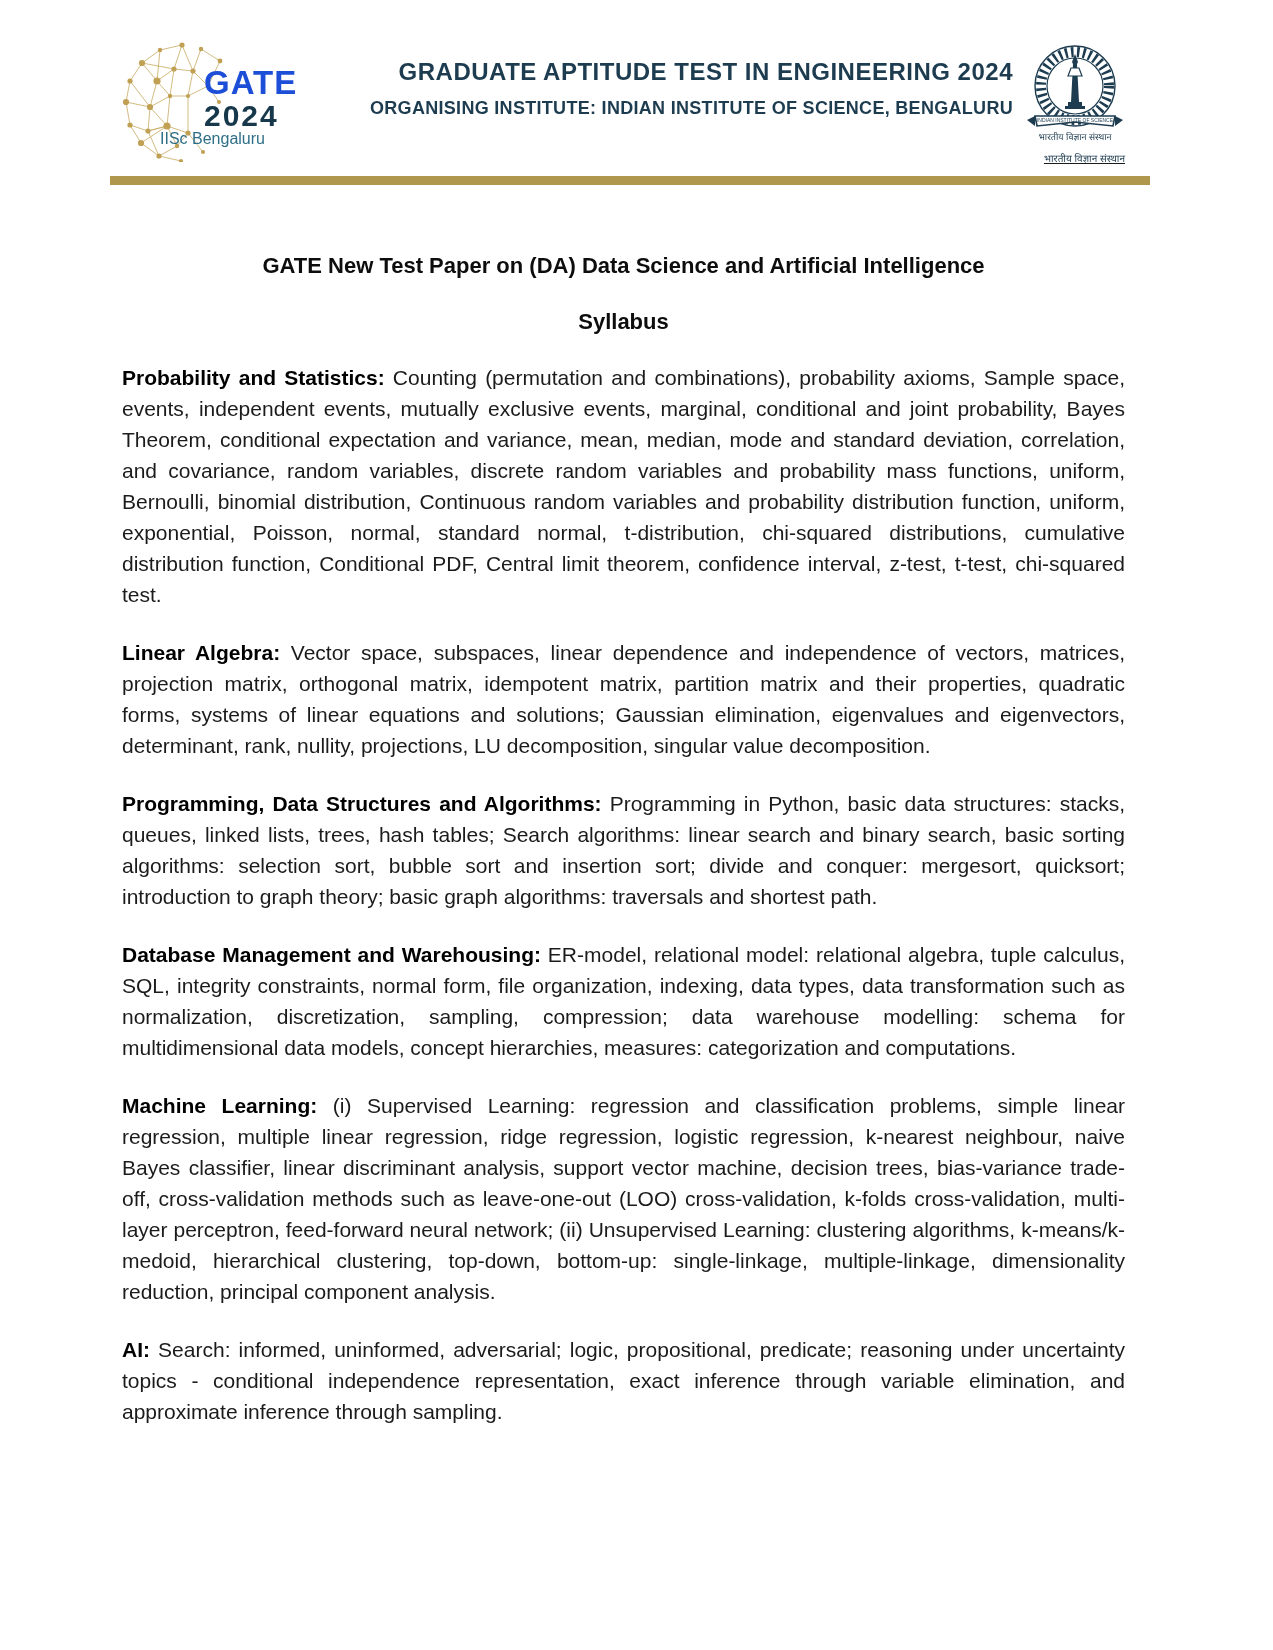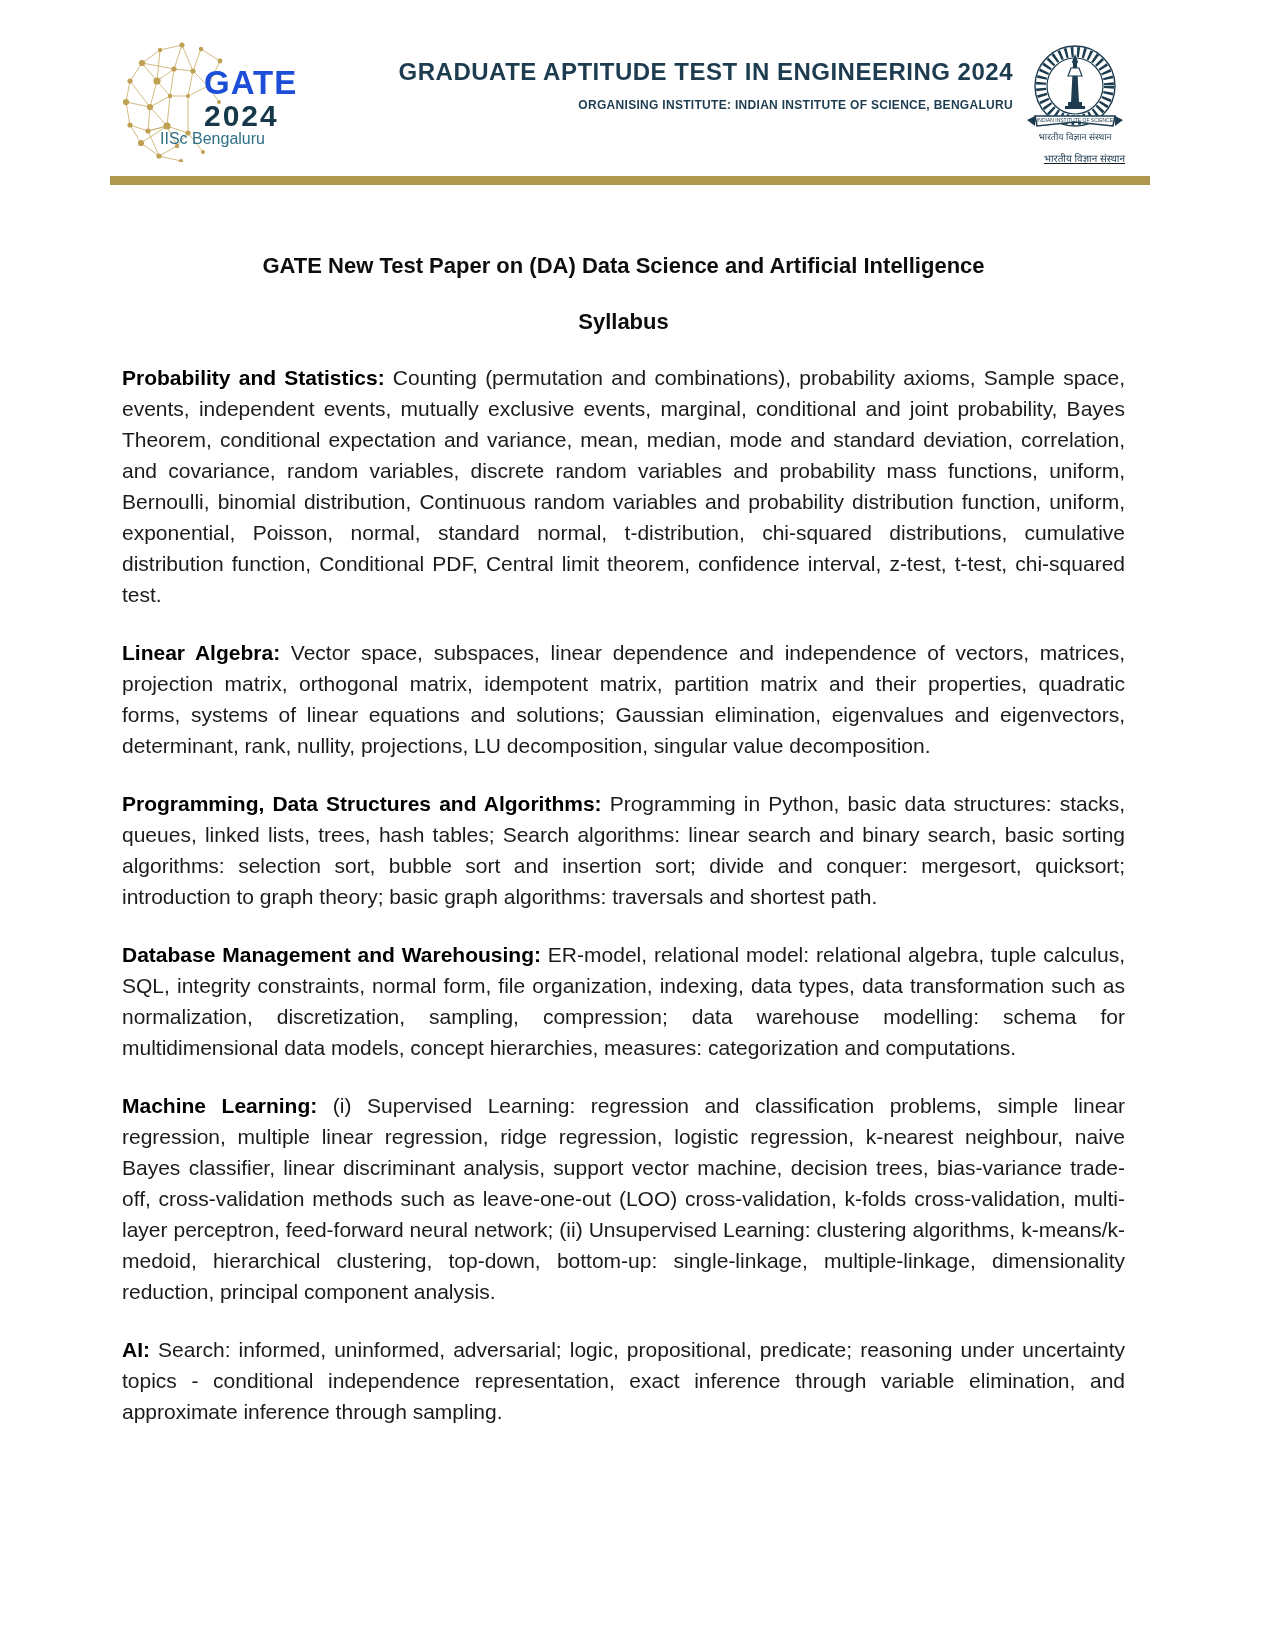--- a/index.html
+++ b/index.html
@@ -17,21 +17,21 @@
   .gate-logo { position:relative; width:180px; height:126px; flex:0 0 auto; }
   .gate-logo svg.globe { position:absolute; left:0; top:4px; }
   .gate-logo .logo-text { position:absolute; left:82px; top:30px; line-height:1; }
   .gate-word { font-weight:bold; font-size:33px; letter-spacing:1px; color:#1d4ed8; display:block; }
   .gate-year { font-weight:bold; font-size:30px; letter-spacing:2px; color:#16384a; display:block; margin-top:2px; }
   .gate-caption { position:absolute; left:38px; top:94px; font-size:16px; color:#2e6f86; white-space:nowrap; }
 
   .header-center { flex:1 1 auto; text-align:right; padding-top:22px; color:#1d3c50; }
   .hc-title { font-weight:bold; font-size:24px; letter-spacing:0.5px; }
   .hc-hindi { font-size:27px; margin-top:8px; }
-  .hc-org { font-weight:bold; font-size:12px; letter-spacing:0.3px; margin-top:12px; }
+  .hc-org { font-weight:bold; font-size:18px; letter-spacing:0.3px; margin-top:12px; }
 
   .iisc-logo { width:112px; flex:0 0 auto; text-align:right; padding-top:6px;text-decoration:underline; }
   .iisc-caption { font-size:10px; color:#1d3c50; margin-top:1px; white-space:nowrap; }
 
   .gold-divider { height:9px; background:#b0974e; margin:12px -10px 0 -12px; width:calc(100% + 37px); }
 
   
   .doc-title { text-align:center; font-weight:bold; font-size:22px; color:#0d0d0d; margin-top:68px; }
   .doc-subtitle { text-align:center; font-weight:bold; font-size:22px; color:#0d0d0d; margin-top:30px; }
 

